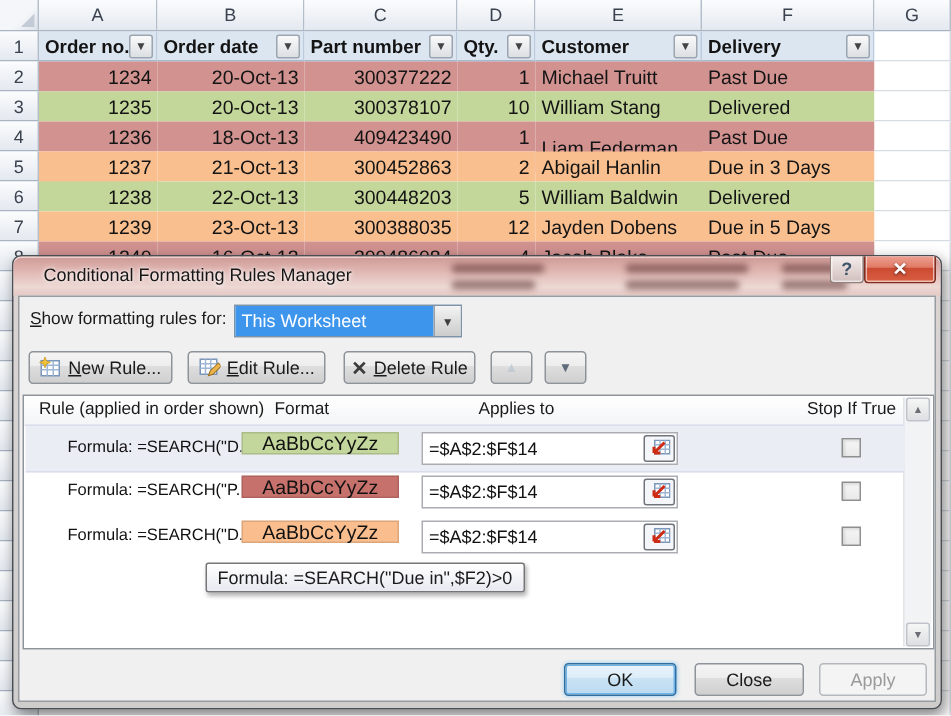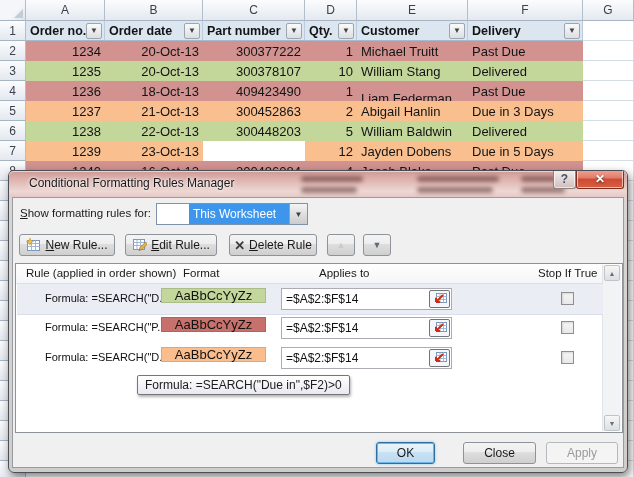--- a/index.html
+++ b/index.html
@@ -45,21 +45,21 @@
   .cap-btn.close{background:linear-gradient(180deg,#F0A396 0%,#E07B66 45%,#CC4B33 50%,#D95F41 100%);
       border-color:#7E2D1F;}
   .cap-q{font-size:12px;font-weight:bold;color:#3E5468;}
   .cap-x{font-size:12px;font-weight:bold;color:#FFF;text-shadow:0 1px 2px rgba(0,0,0,.55);}
   .dlg-body{position:absolute;left:3px;right:3px;top:26px;bottom:4px;
       background:#F0F0F0;border:1px solid #979CA1;box-sizing:border-box;}
   .dlg-label{position:absolute;font-size:11.5px;color:#1A1A1A;white-space:nowrap;}
   u{text-decoration:underline;}
   
   .combo{position:absolute;box-sizing:border-box;border:1px solid #7E92A8;background:#FFF;
-      display:flex;padding-left:32px;}
+      display:flex;}
   .combo .val{flex:1;background:#3D95EC;color:#FFF;font-size:12px;line-height:20px;
       padding-left:4px;white-space:nowrap;overflow:hidden;}
   .combo .drop{width:17px;background:linear-gradient(180deg,#F4F4F4,#DFDFDF 50%,#CCCCCC);
       border-left:1px solid #98A0A8;display:flex;align-items:center;justify-content:center;
       font-size:8px;color:#3F3F3F;}
   
   .w7btn{position:absolute;box-sizing:border-box;border:1px solid #8E9299;border-radius:3px;
       background:linear-gradient(180deg,#F4F4F4 0%,#EDEDED 45%,#DEDEDE 46%,#CFCFCF 100%);
       font-size:12px;color:#1A1A1A;display:flex;align-items:center;justify-content:center;
       gap:4px;white-space:nowrap;}
@@ -177,20 +177,21 @@
       <div class="cell r" style="left: 26px; top: 121px; width: 79px; height: 20px; background: rgb(196, 215, 155);">1238</div>
       <div class="cell r" style="left: 105px; top: 121px; width: 98px; height: 20px; background: rgb(196, 215, 155);">22-Oct-13</div>
       <div class="cell r" style="left: 203px; top: 121px; width: 102px; height: 20px; background: rgb(196, 215, 155);">300448203</div>
       <div class="cell r" style="left: 305px; top: 121px; width: 52px; height: 20px; background: rgb(196, 215, 155);">5</div>
       <div class="cell " style="left: 357px; top: 121px; width: 111px; height: 20px; background: rgb(196, 215, 155);">William Baldwin</div>
       <div class="cell " style="left: 468px; top: 121px; width: 115px; height: 20px; background: rgb(196, 215, 155);">Delivered</div>
       <div class="cell white" style="left: 583px; top: 121px; width: 51px; height: 20px;"></div>
       <div class="rowhead" style="left: 0px; top: 141px; width: 26px; height: 20px;">7</div>
       <div class="cell r" style="left: 26px; top: 141px; width: 79px; height: 20px; background: rgb(250, 191, 143);">1239</div>
       <div class="cell r" style="left: 105px; top: 141px; width: 98px; height: 20px; background: rgb(250, 191, 143);">23-Oct-13</div>
+      <div class="cell r" style="left: 203px; top: 141px; width: 102px; height: 20px; background: rgb(250, 191, 143);">300388035</div>
       <div class="cell r" style="left: 305px; top: 141px; width: 52px; height: 20px; background: rgb(250, 191, 143);">12</div>
       <div class="cell " style="left: 357px; top: 141px; width: 111px; height: 20px; background: rgb(250, 191, 143);">Jayden Dobens</div>
       <div class="cell " style="left: 468px; top: 141px; width: 115px; height: 20px; background: rgb(250, 191, 143);">Due in 5 Days</div>
       <div class="cell white" style="left: 583px; top: 141px; width: 51px; height: 20px;"></div>
       <div class="rowhead" style="left: 0px; top: 161px; width: 26px; height: 20px;">8</div>
       <div class="cell r" style="left: 26px; top: 161px; width: 79px; height: 20px; background: rgb(209, 146, 144);">1240</div>
       <div class="cell r" style="left: 105px; top: 161px; width: 98px; height: 20px; background: rgb(209, 146, 144);">16-Oct-13</div>
       <div class="cell r" style="left: 203px; top: 161px; width: 102px; height: 20px; background: rgb(209, 146, 144);">300486084</div>
       <div class="cell r" style="left: 305px; top: 161px; width: 52px; height: 20px; background: rgb(209, 146, 144);">4</div>
       <div class="cell " style="left: 357px; top: 161px; width: 111px; height: 20px; background: rgb(209, 146, 144);">Jacob Blake</div>
@@ -340,21 +341,21 @@
                   </svg>
                 </span>
               </div></div>
             <div class="checkbox"></div>
           </div>
         </div>
     </div>
 
     <div class="tooltip">Formula: =SEARCH("Due in",$F2)&gt;0</div>
 
-    <div class="w7btn focusblue" style="left:367px;top:271px;width:59px;height:22px;">
+    <div class="w7btn focusblue" style="left:367px;top:271px;width:75px;height:22px;">
       <span>OK</span>
     </div>
     <div class="w7btn" style="left:454px;top:271px;width:73px;height:22px;text-align:right;">
       <span>Close</span>
     </div>
     <div class="w7btn disabled" style="left:537px;top:271px;width:72px;height:22px;">
       <span>Apply</span>
     </div>
   </div>
 </div>

